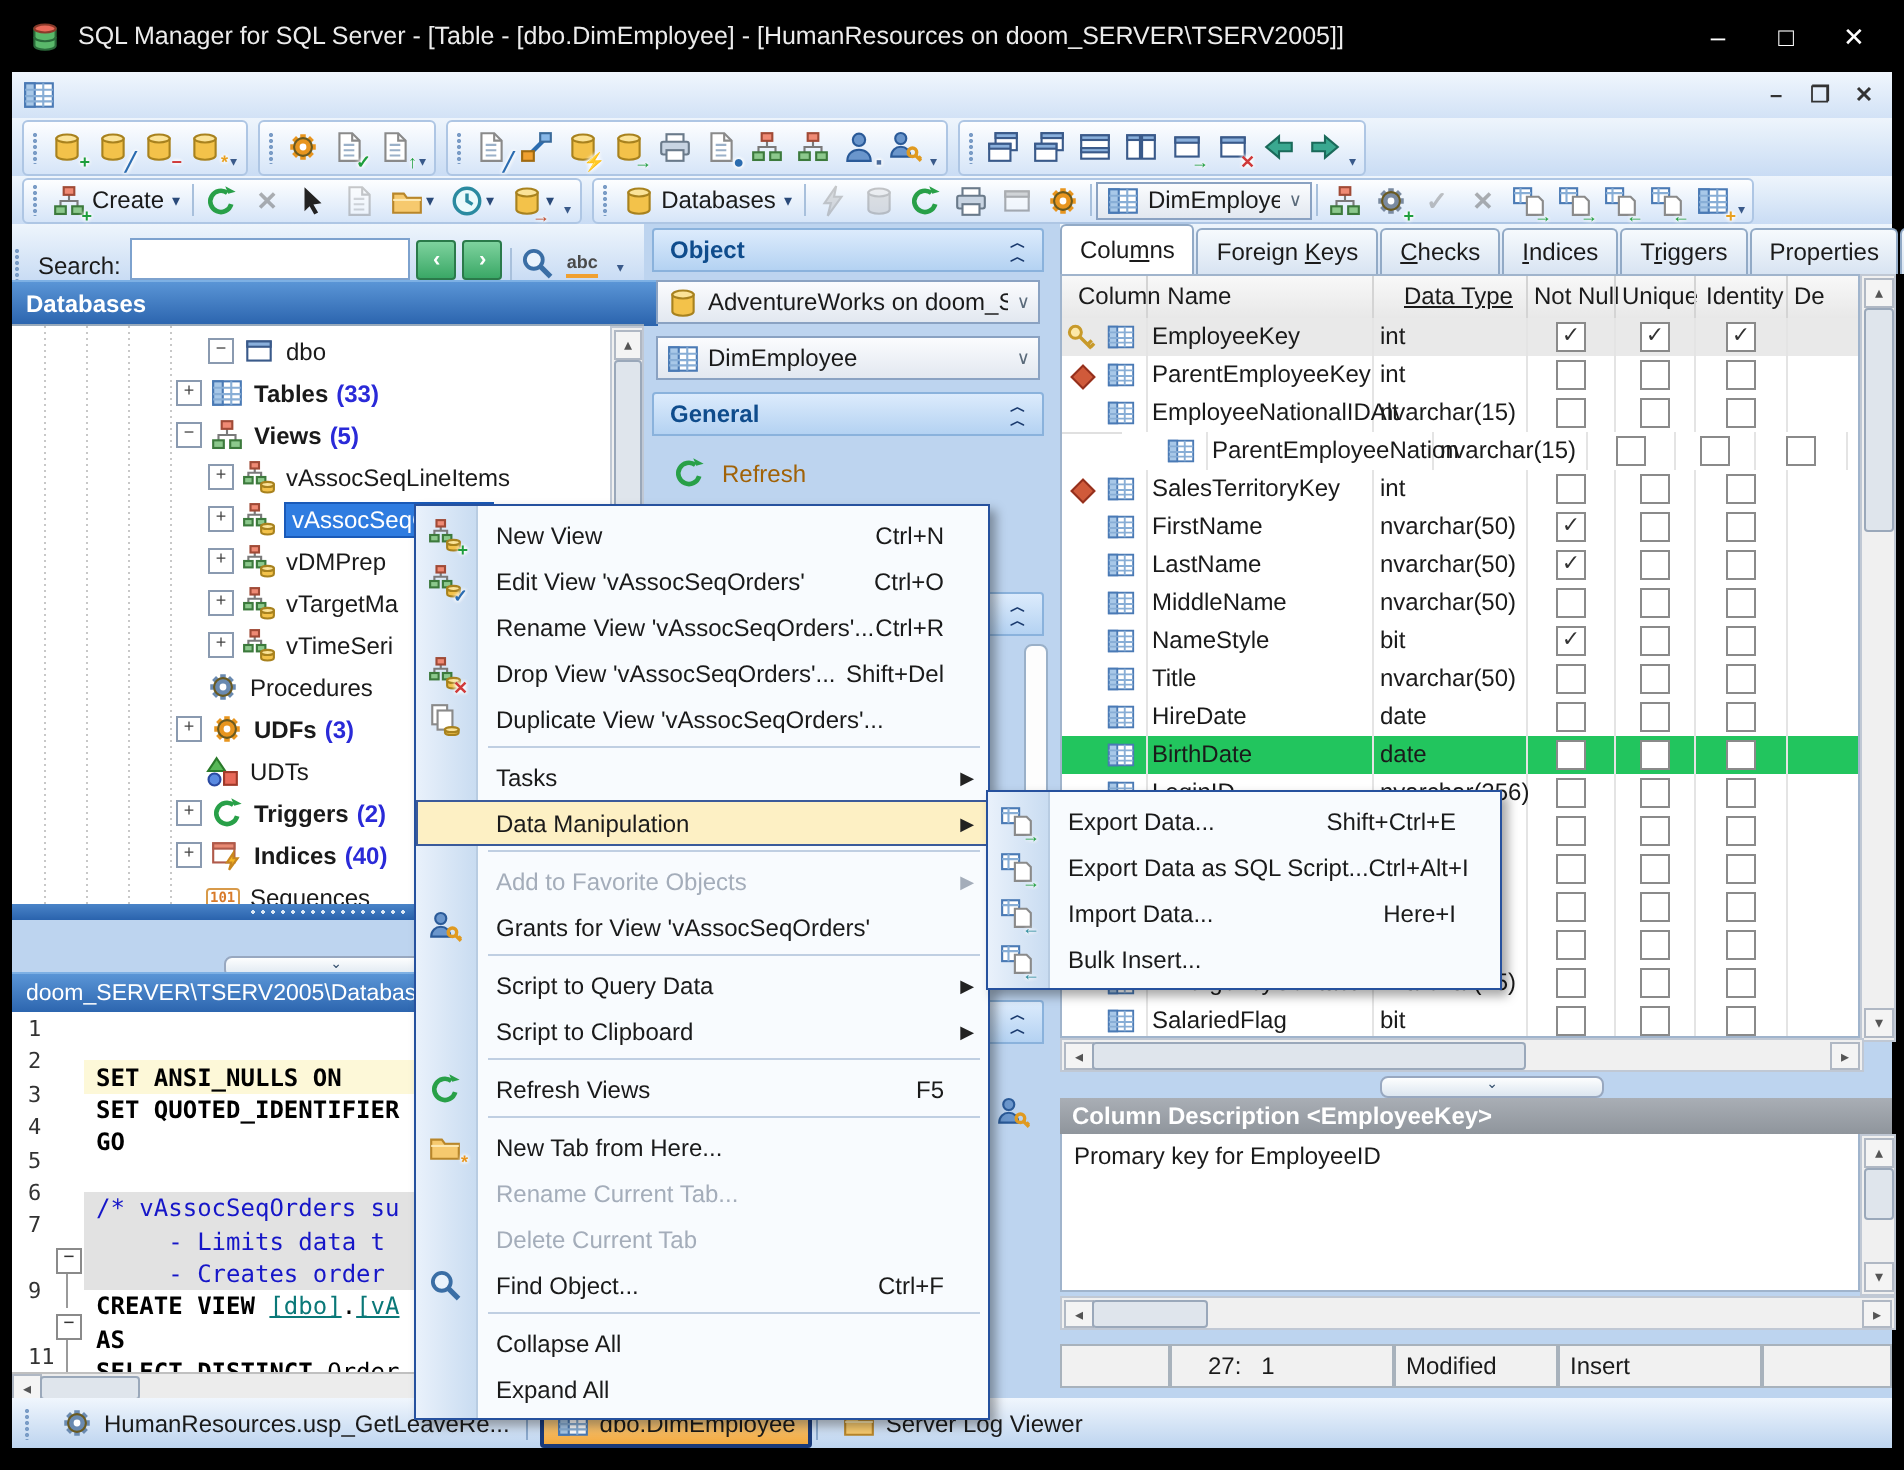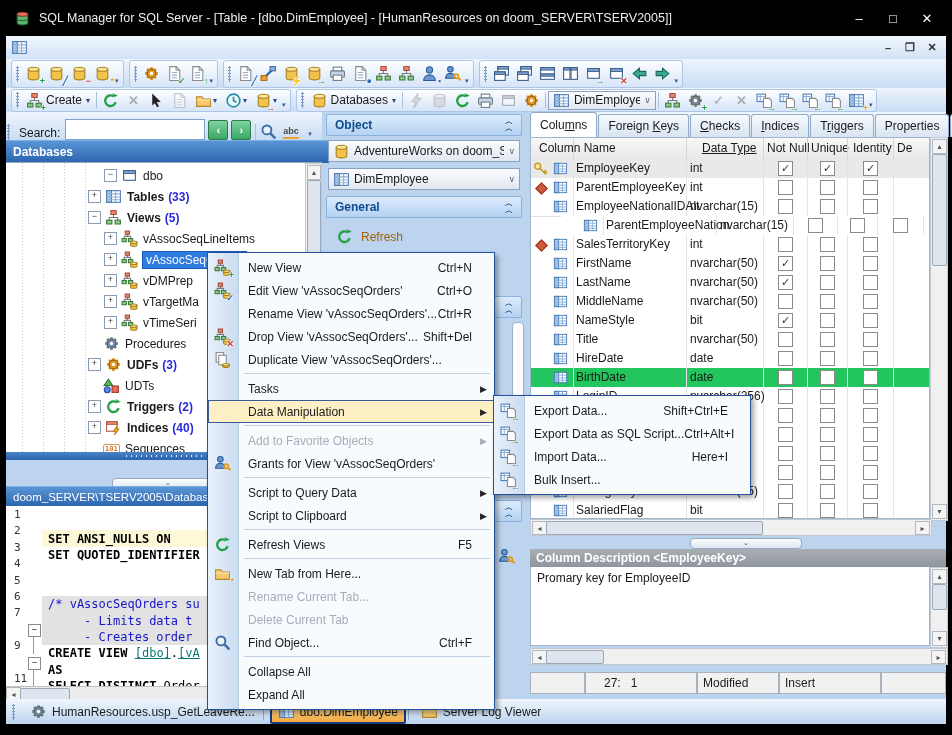--- a/index.html
+++ b/index.html
@@ -890,20 +890,21 @@
       <div class="edline" style="top: 16.4px;">
         <div class="gut">
           <span>2</span>
         </div>
         <div class="codeseg"><span class="kw">SET QUOTED_IDENTIFIER</span></div>
       </div>
       <div class="edline" style="top: 32.8px;">
         <div class="gut">
           <span>3</span>
         </div>
+        <div class="codeseg"><span class="kw">GO</span></div>
       </div>
       <div class="edline" style="top: 49.2px;">
         <div class="gut">
           <span>4</span>
         </div>
         <div class="codeseg"></div>
       </div>
       <div class="edline" style="top: 65.6px;">
         <div class="gut">
           <span>5</span>

